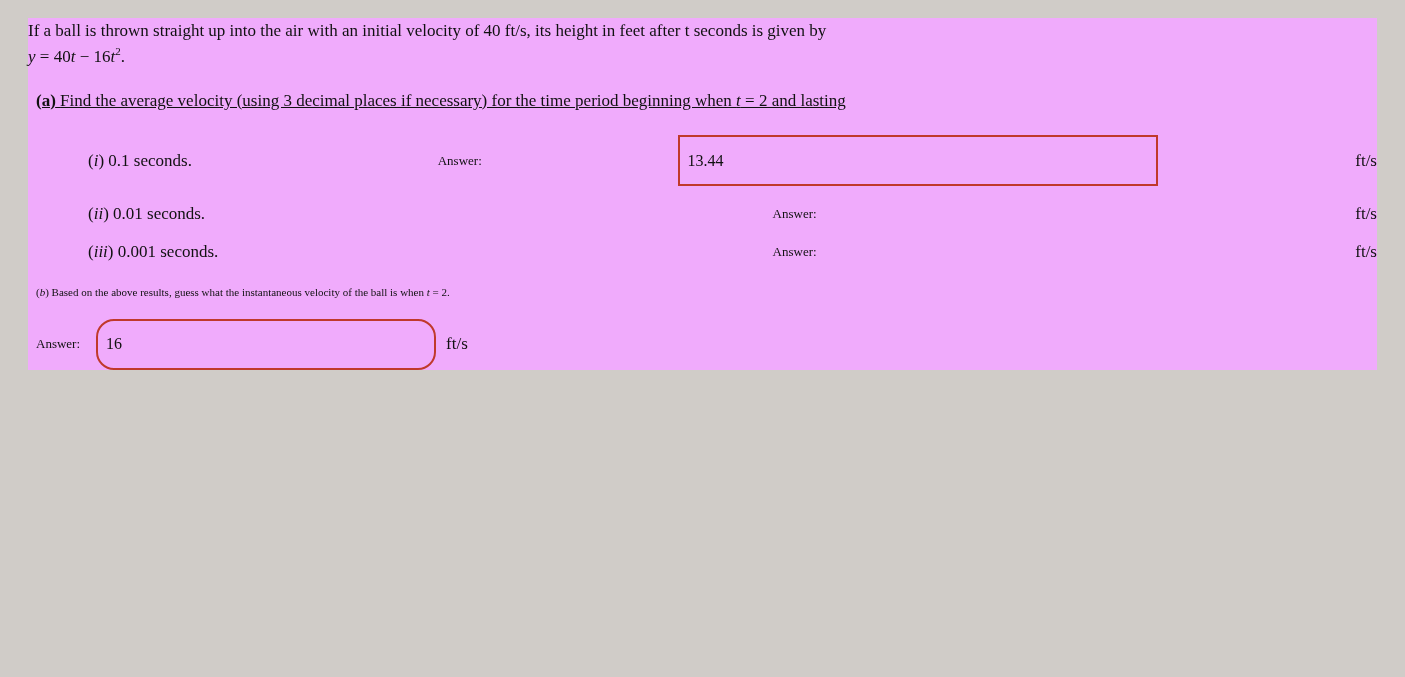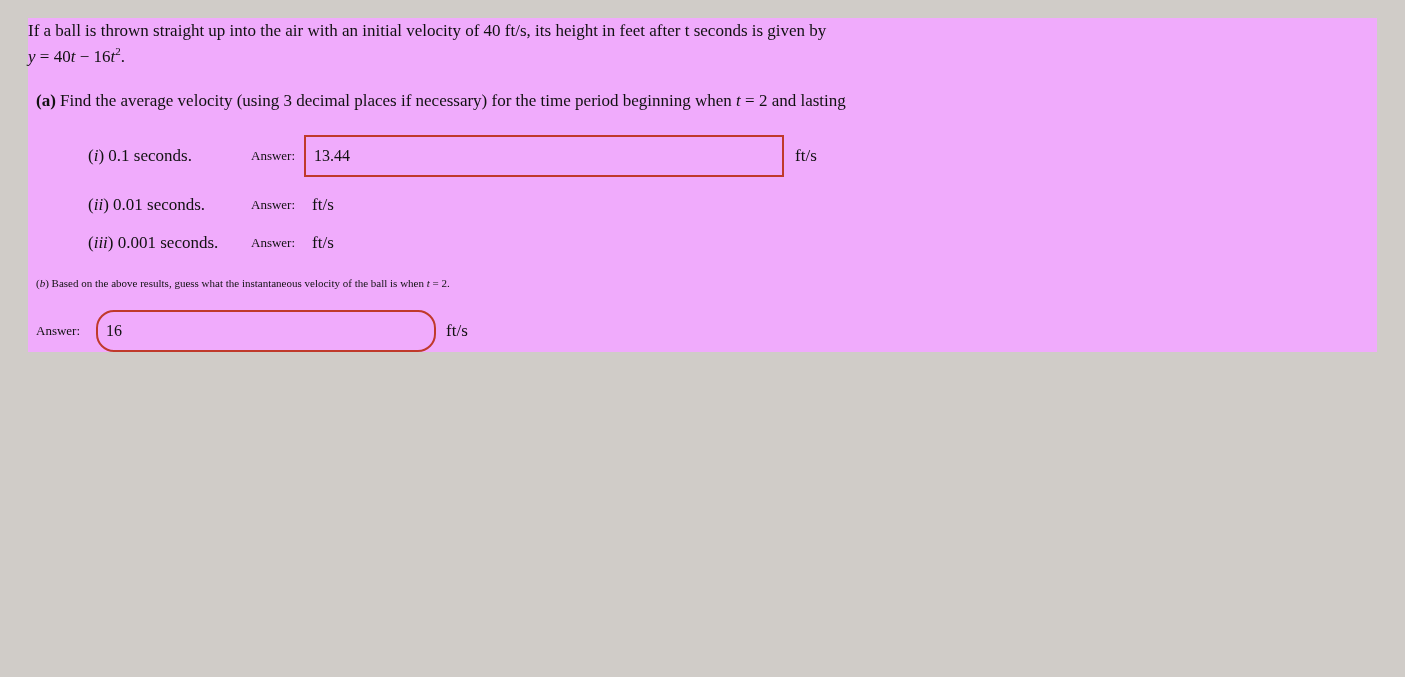--- a/index.html
+++ b/index.html
@@ -27,49 +27,51 @@
       font-size: 17px;
       line-height: 1.5;
       margin-bottom: 18px;
     }
 
     .part-a-text {
       font-size: 17px;
       line-height: 1.5;
       margin-bottom: 22px;
       padding-left: 8px;
+      text-decoration: underline;
     }
 
     .sub-parts {
       padding-left: 60px;
       margin-bottom: 22px;
     }
 
     .sub-part-row {
       display: flex;
       align-items: center;
       margin-bottom: 18px;
-      gap: 3px;
+      gap: 10px;
+      justify-content: space-between;
     }
 
     .sub-part-label {
       min-width: 160px;
       font-size: 17px;
     }
 
     .answer-label {
       font-size: 13px;
       margin-right: 6px;
       white-space: nowrap;
     }
 
     .answer-input {
       border: 2px solid #c0392b;
       background: transparent;
-      height: 42px;
+      height: 51px;
       width: 480px;
       font-size: 16px;
       padding: 8px 8px;
       font-family: Georgia, 'Times New Roman', serif;
       color: #111;
       outline: none;
     }
 
     .unit-label {
       font-size: 17px;

